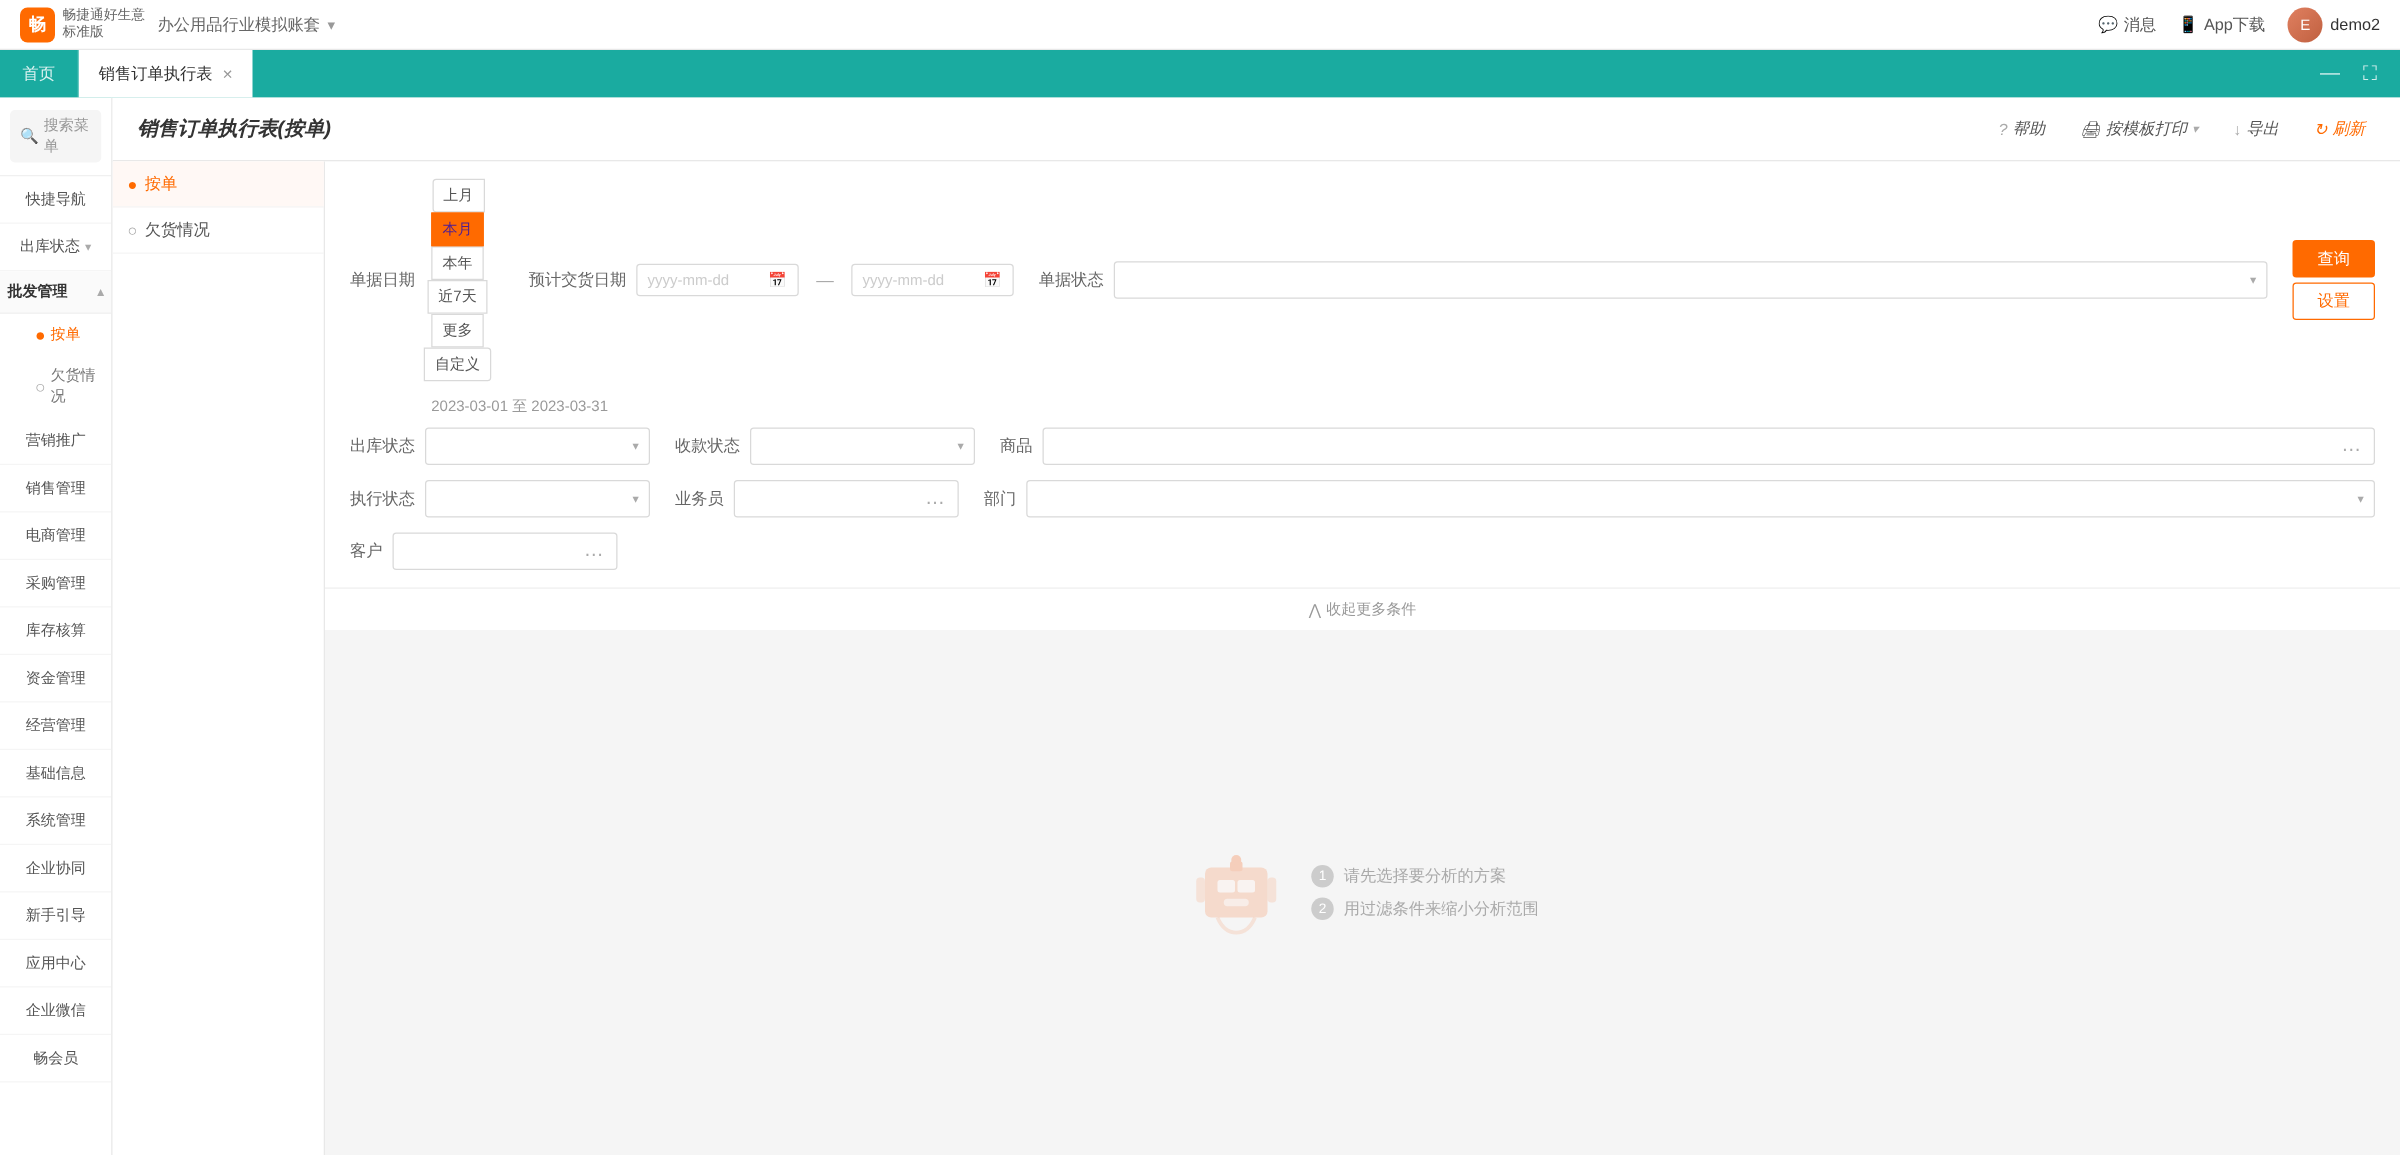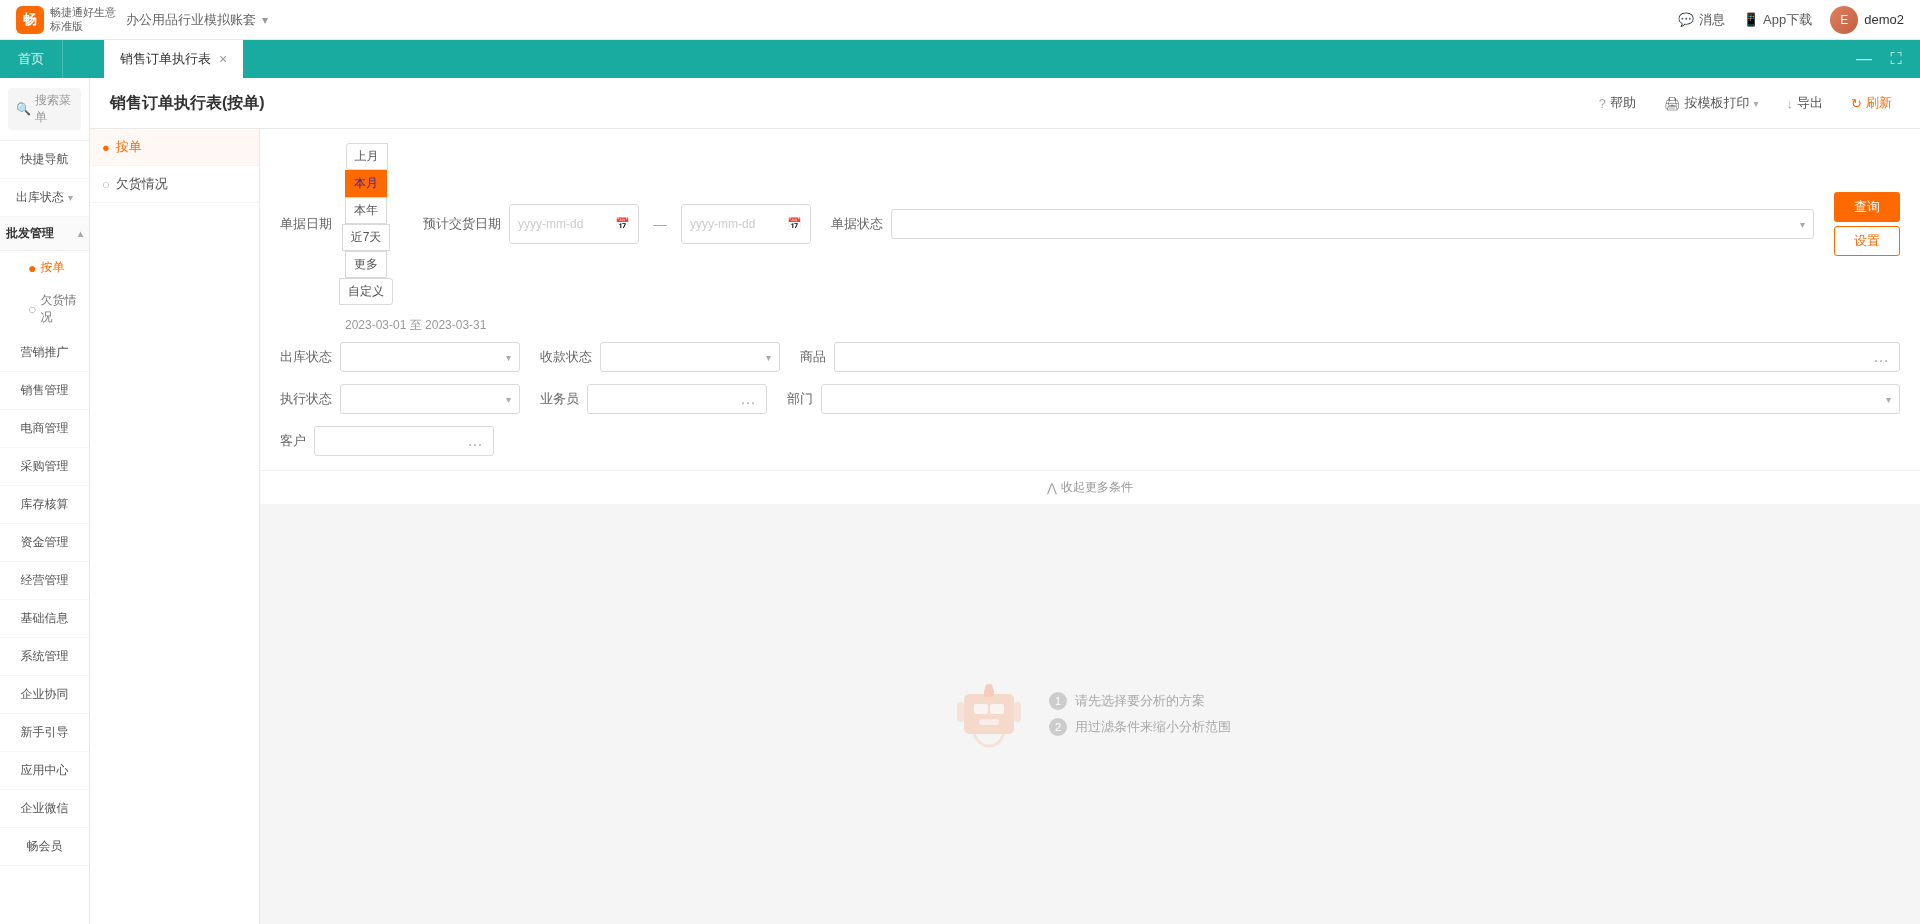--- a/index.html
+++ b/index.html
@@ -30,21 +30,20 @@
     .user-name { font-size: 13px; color: #333; cursor: pointer; }
 
     
     .tab-bar {
       height: 38px;
       background: #1aaba0;
       display: flex;
       align-items: center;
       padding: 0 0;
       flex-shrink: 0;
-      gap: 41px;
     }
     .tab-home {
       height: 38px;
       padding: 0 18px;
       display: flex;
       align-items: center;
       color: rgba(255,255,255,0.85);
       font-size: 13px;
       cursor: pointer;
       border-right: 1px solid rgba(255,255,255,0.2);
@@ -139,20 +138,21 @@
       background: #fff;
       padding: 12px 20px 0 20px;
       border-bottom: 1px solid #e8e8e8;
       flex-shrink: 0;
     }
     .page-header-top {
       display: flex;
       align-items: center;
       justify-content: space-between;
       margin-bottom: 12px;
+      font-style: italic;
     }
     .page-title { font-size: 16px; font-weight: bold; color: #333; }
     .page-header-actions { display: flex; align-items: center; gap: 12px; }
     .header-action-btn {
       display: flex;
       align-items: center;
       gap: 4px;
       font-size: 13px;
       color: #555;
       cursor: pointer;
@@ -247,21 +247,21 @@
       border-radius: 3px;
       padding: 4px 8px;
       font-size: 12px;
       color: #ccc;
       background: #fff;
       display: flex;
       align-items: center;
       gap: 4px;
       min-width: 130px;
       cursor: pointer;
-      height: 40px;
+      height: 26px;
     }
     .date-separator { color: #aaa; margin: 0 6px; font-size: 14px; }
 
     .btn-search {
       background: #ff6a00;
       color: #fff;
       border: none;
       border-radius: 3px;
       padding: 6px 20px;
       font-size: 13px;

